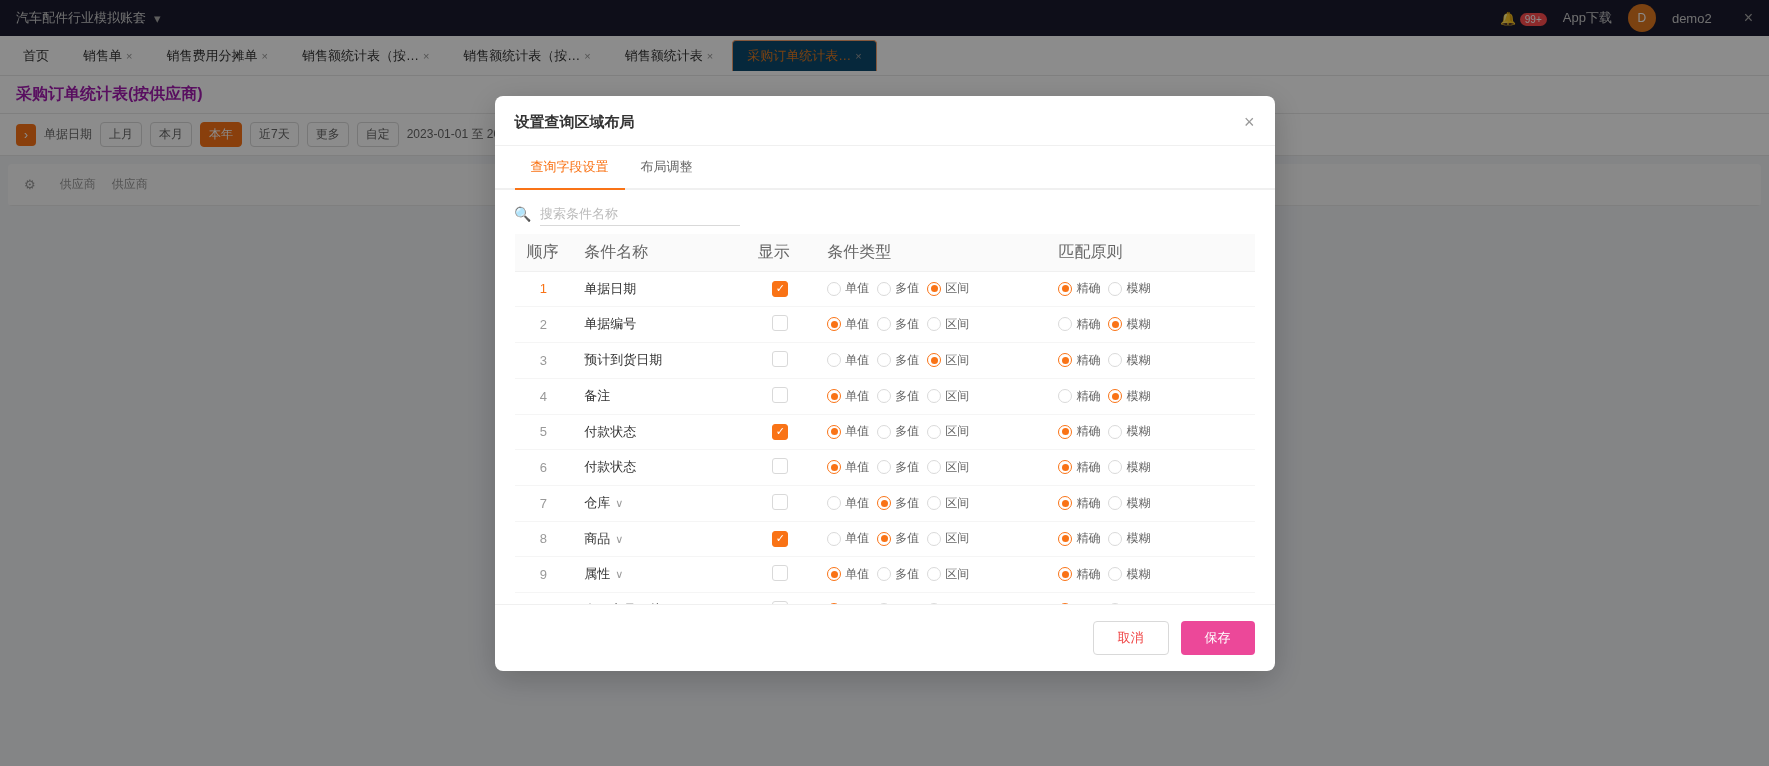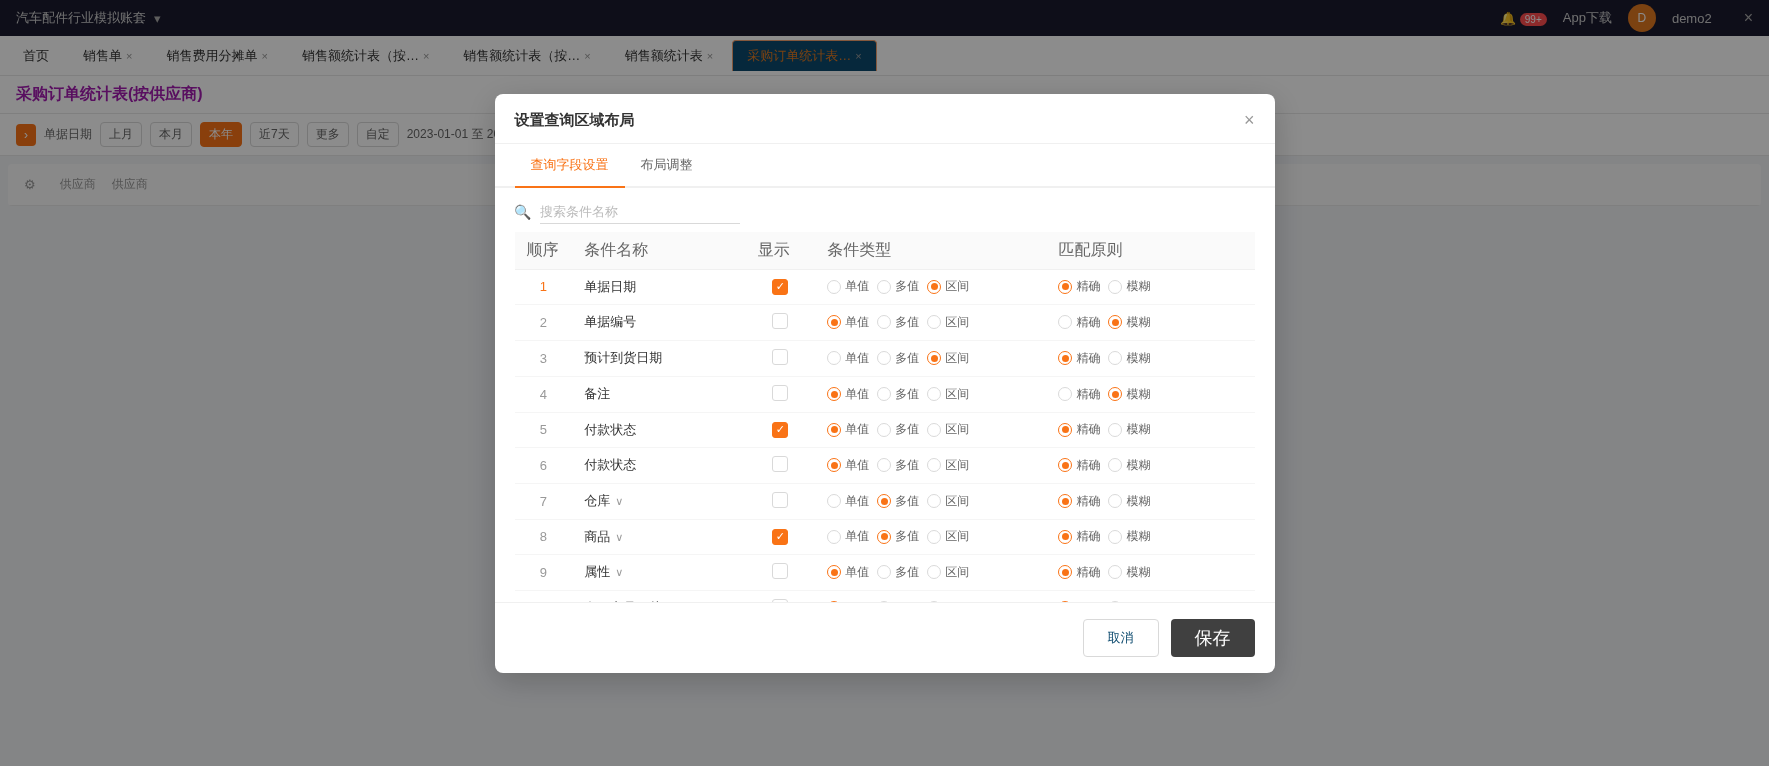--- a/index.html
+++ b/index.html
@@ -293,30 +293,30 @@
       gap: 12px;
       border-top: 1px solid #f0f0f0;
     }
     .btn-cancel {
       padding: 7px 24px;
       border: 1px solid #d9d9d9;
       border-radius: 4px;
       background: #fff;
       cursor: pointer;
       font-size: 13px;
-      color: #0c4a6e;
+      color: #ef4444;
     }
     .btn-save {
       padding: 7px 24px;
       border: none;
       border-radius: 4px;
-      background: #404040;
+      background: #ec4899;
       color: #fff;
       cursor: pointer;
-      font-size: 18px;
+      font-size: 13px;
       font-weight: 500;
     }
 
     
     .table-scroll::-webkit-scrollbar { width: 6px; }
     .table-scroll::-webkit-scrollbar-track { background: #f5f5f5; }
     .table-scroll::-webkit-scrollbar-thumb { background: #ddd; border-radius: 3px; }
 
     .dropdown-arrow { font-size: 11px; color: #999; margin-left: 2px; }
   </style>

